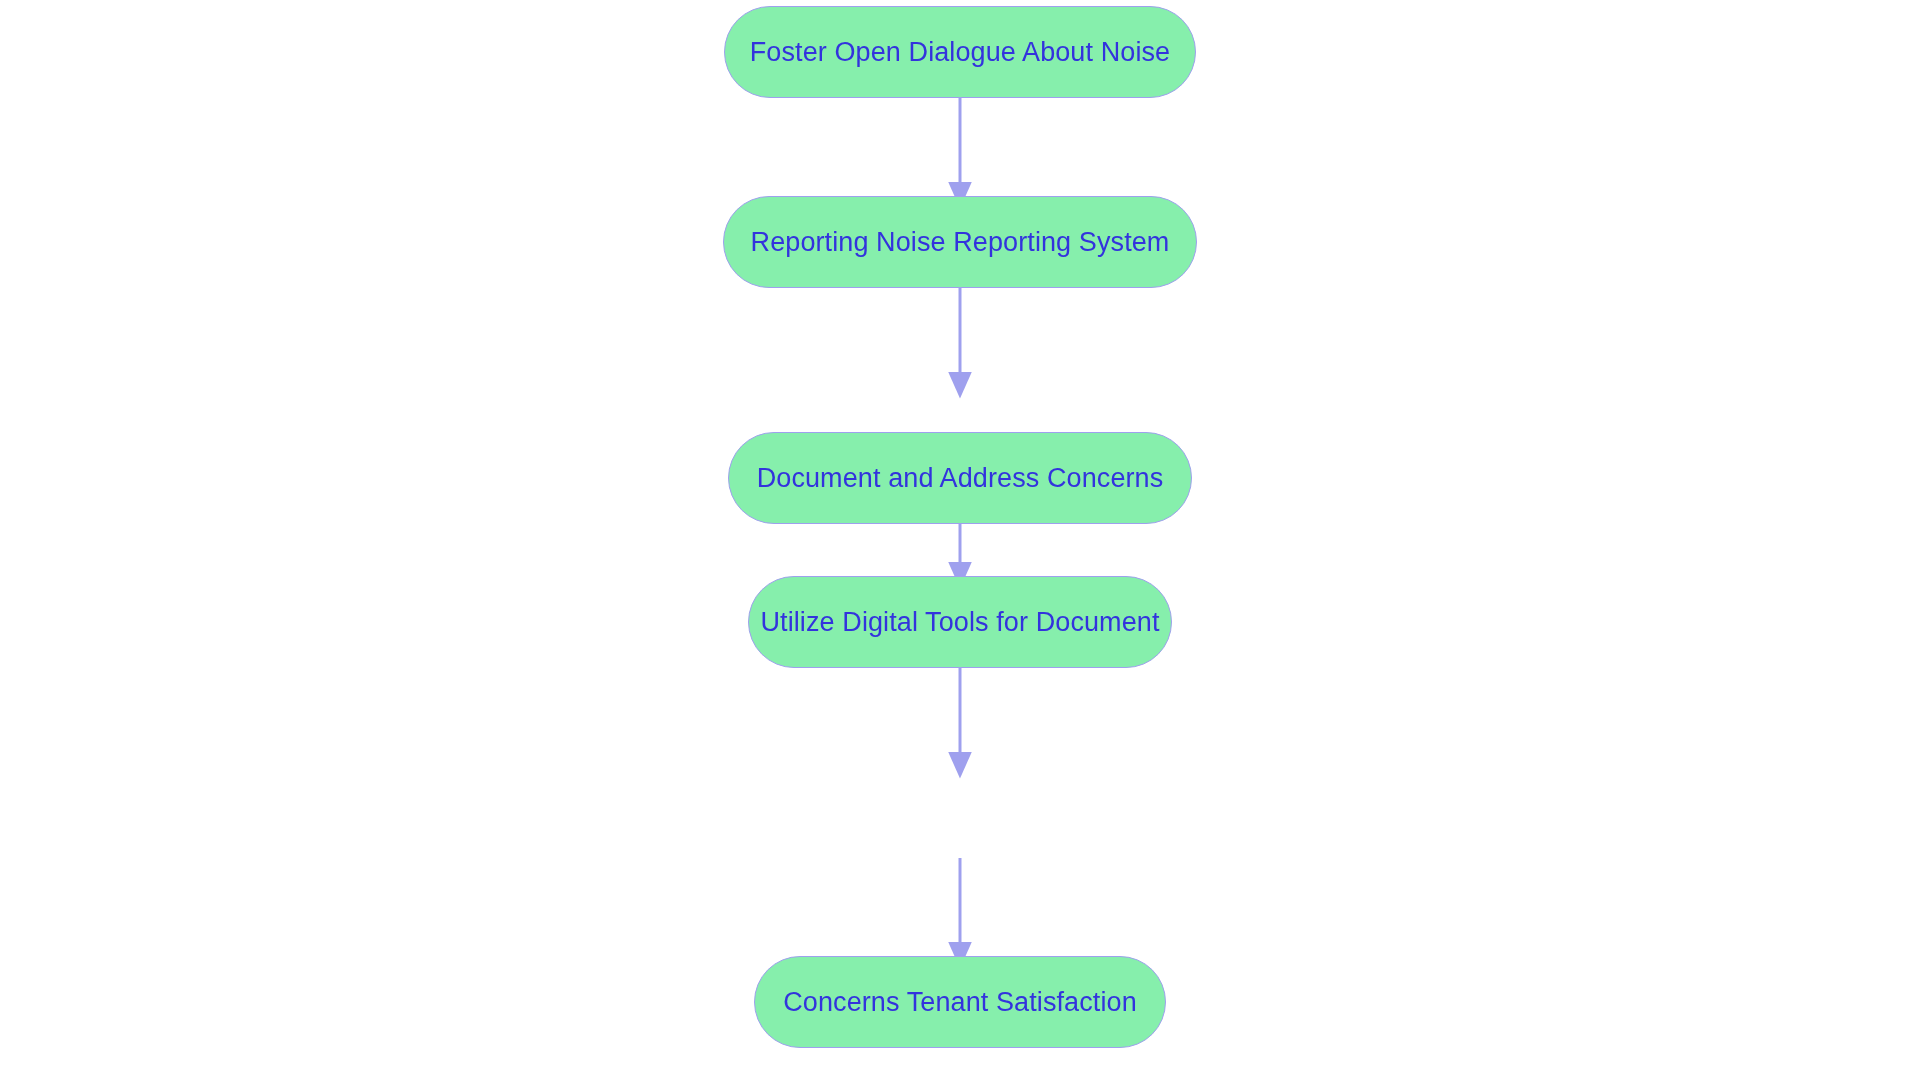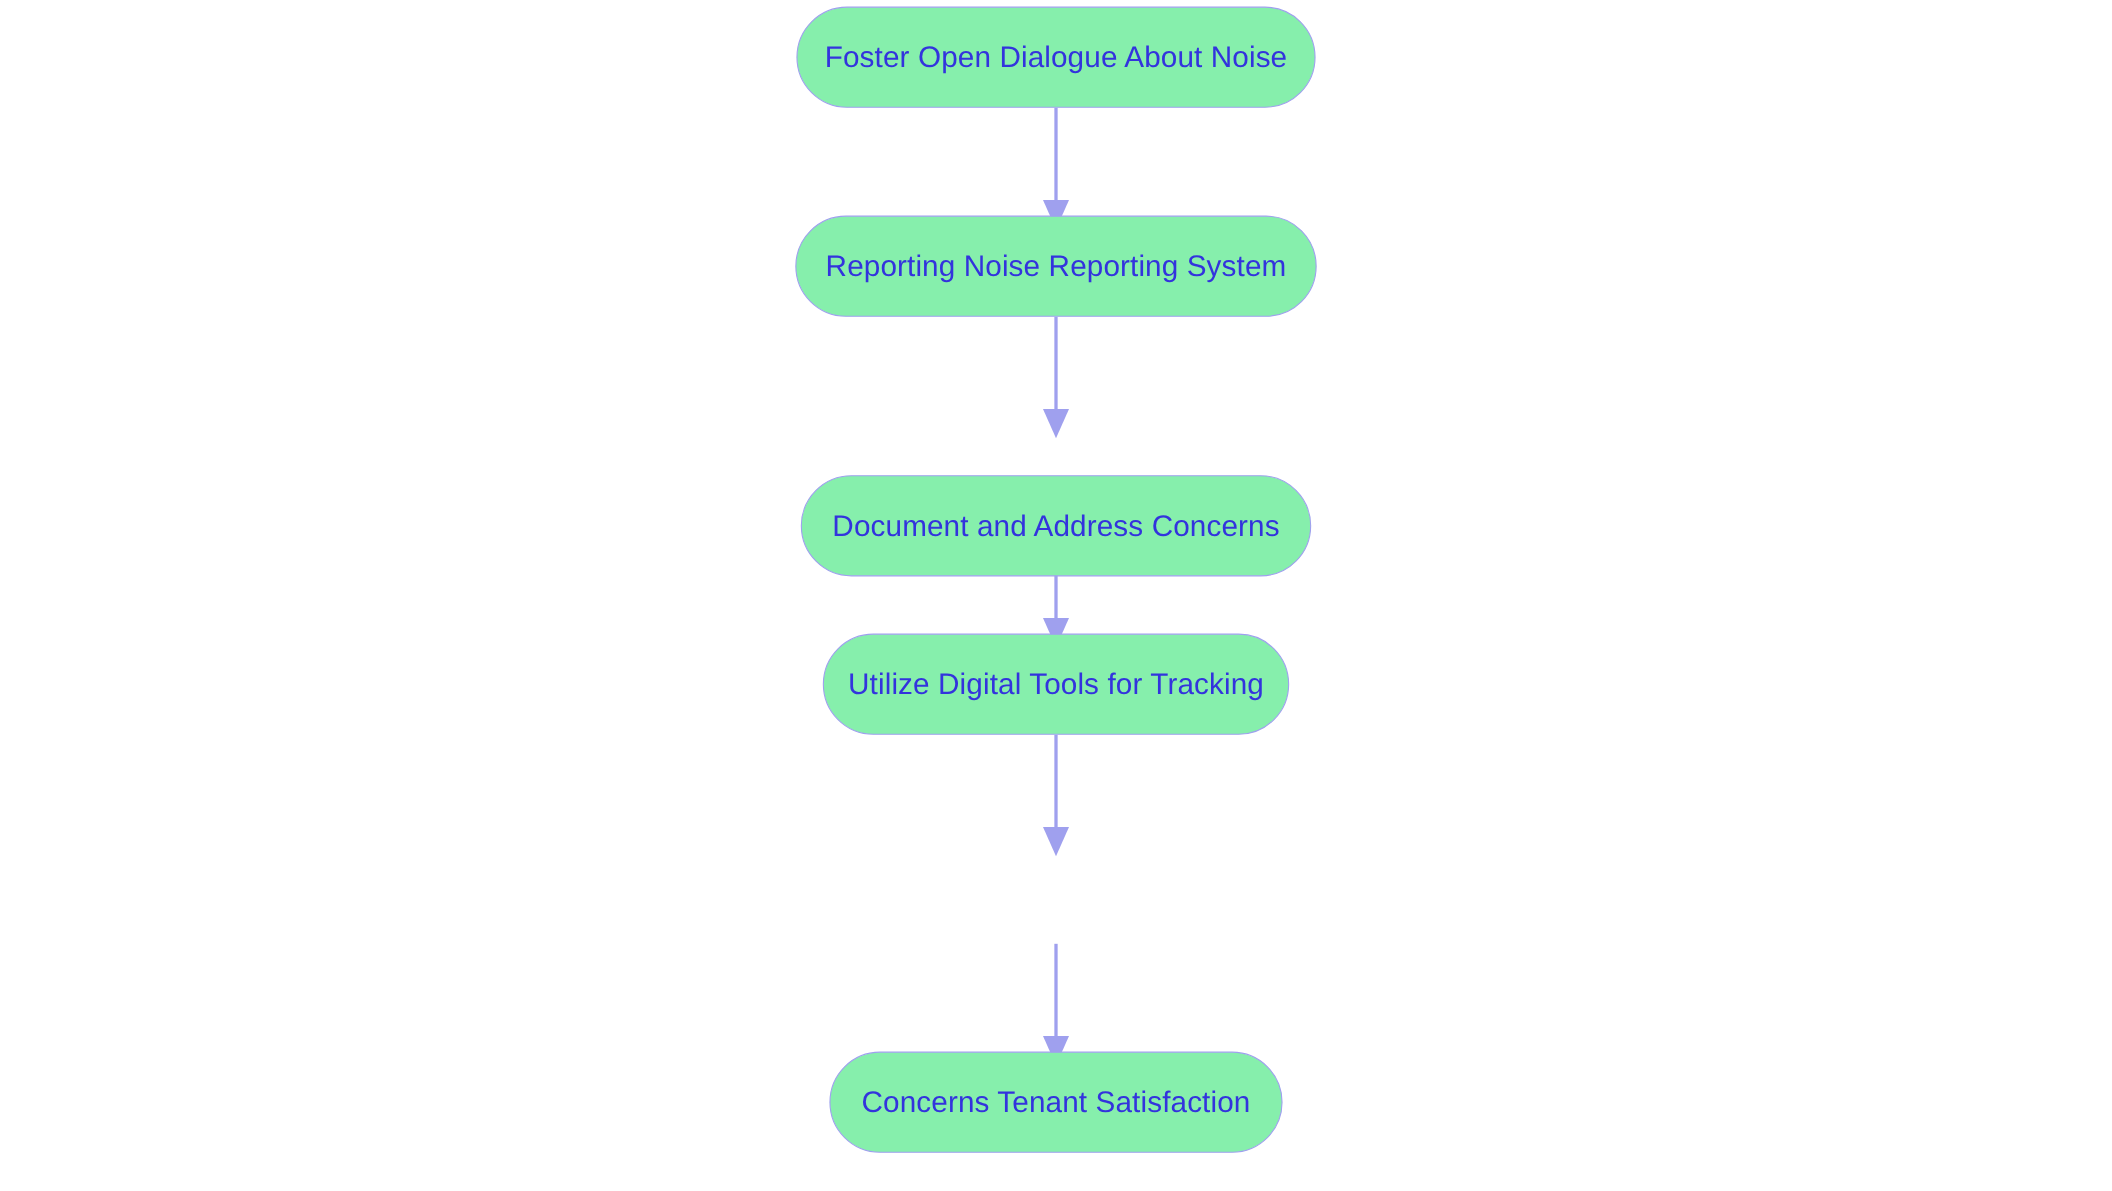--- a/index.html
+++ b/index.html
@@ -102,21 +102,21 @@
 
     <div class="flow-node" id="node-1">
       <span class="flow-node-label">Reporting Noise Reporting System</span>
     </div>
 
     <div class="flow-node" id="node-2">
       <span class="flow-node-label">Document and Address Concerns</span>
     </div>
 
     <div class="flow-node" id="node-3">
-      <span class="flow-node-label">Utilize Digital Tools for Tracking</span>
+      <span class="flow-node-label">Utilize Digital Tools for Document</span>
     </div>
 
 
     <div class="flow-node" id="node-5">
       <span class="flow-node-label">Concerns Tenant Satisfaction</span>
     </div>
 
   </div>
 </div>
 

